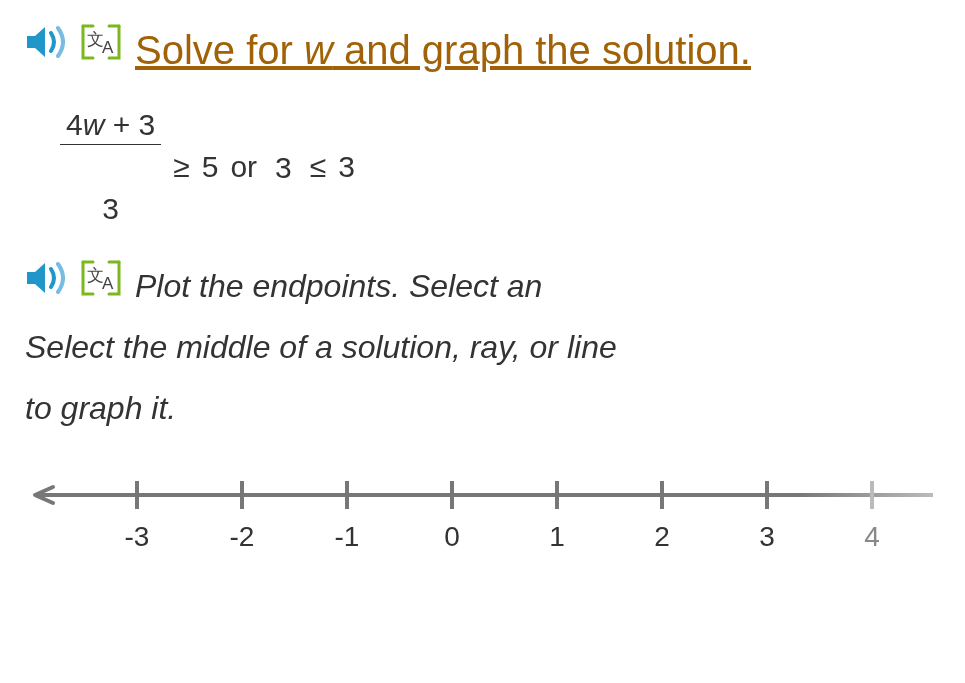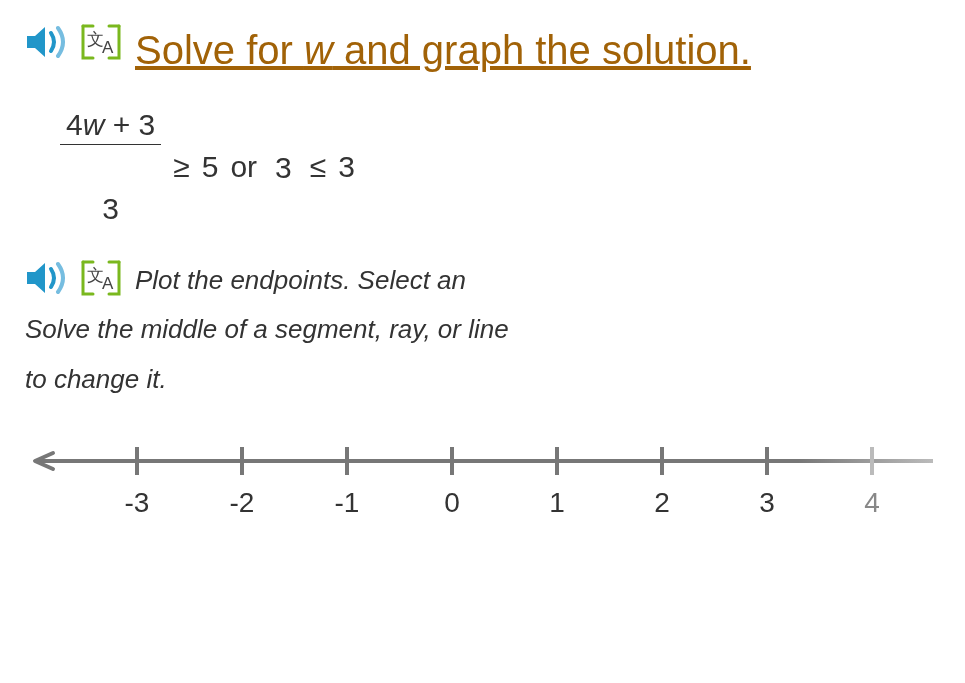--- a/index.html
+++ b/index.html
@@ -64,21 +64,21 @@
       padding: 0 6px 2px 6px;
       border-bottom: 1.5px solid #333;
     }
     .fraction .den {
       padding: 2px 6px 0 6px;
     }
     .instruction-block {
       margin-top: 10px;
     }
     .instruction-text {
-      font-size: 26px;
+      font-size: 32px;
       line-height: 1.9;
       color: #333;
     }
     .instr-first {
       display: flex;
       align-items: flex-start;
       gap: 12px;
     }
     .number-line {
       margin-top: 35px;
@@ -180,22 +180,22 @@
           <path d="M 30 4 L 40 4" stroke="#7ab81e" stroke-width="3" fill="none" stroke-linecap="round"></path>
           <path d="M 4 4 L 4 36 L 14 36" stroke="#7ab81e" stroke-width="3" fill="none" stroke-linecap="round"></path>
           <path d="M 40 4 L 40 36 L 30 36" stroke="#7ab81e" stroke-width="3" fill="none" stroke-linecap="round"></path>
           <text x="8" y="23" font-size="17" fill="#444" font-family="Arial">文</text>
           <text x="23" y="31" font-size="17" fill="#444" font-family="Arial">A</text>
         </svg>
       </span>
     </div>
     <div class="instruction-text italic">Plot the endpoints. Select an</div>
   </div>
-  <div class="instruction-text italic">Solve the middle of a segment, ray, or line</div>
-  <div class="instruction-text italic">to change it.</div>
+  <div class="instruction-text italic">Select the middle of a solution, ray, or line</div>
+  <div class="instruction-text italic">to graph it.</div>
 </div>
 
 <div class="number-line">
   <div class="axis"></div>
   <div class="arrow-left">
     <svg width="28" height="28" viewBox="0 0 28 28">
       <path d="M 24 6 L 6 14 L 24 22" fill="none" stroke="#777" stroke-width="4" stroke-linecap="round" stroke-linejoin="round"></path>
     </svg>
   </div>
   <div id="ticks-container">

